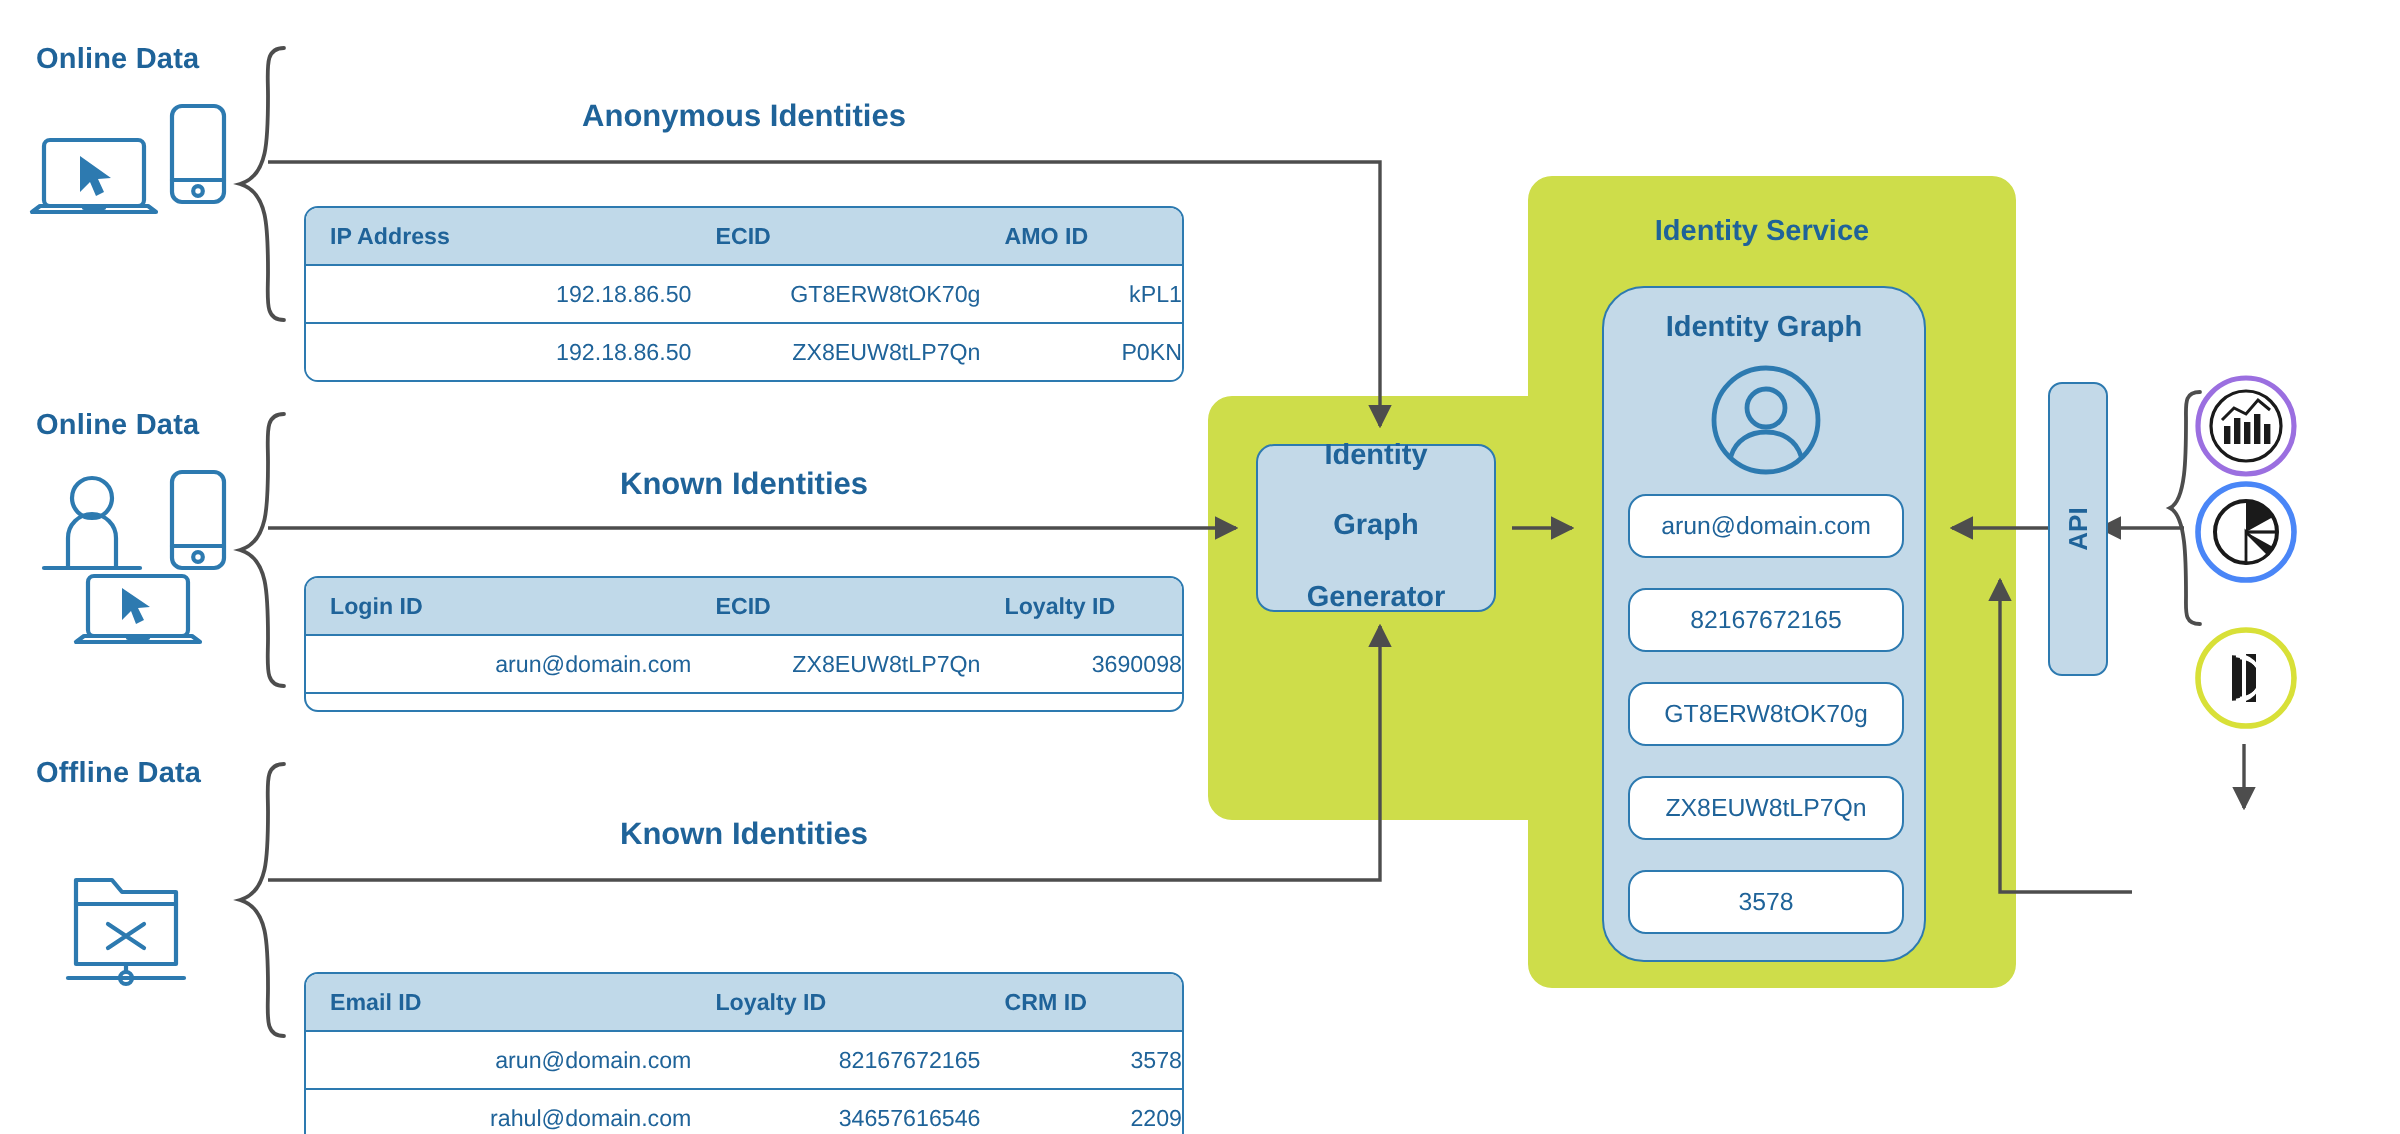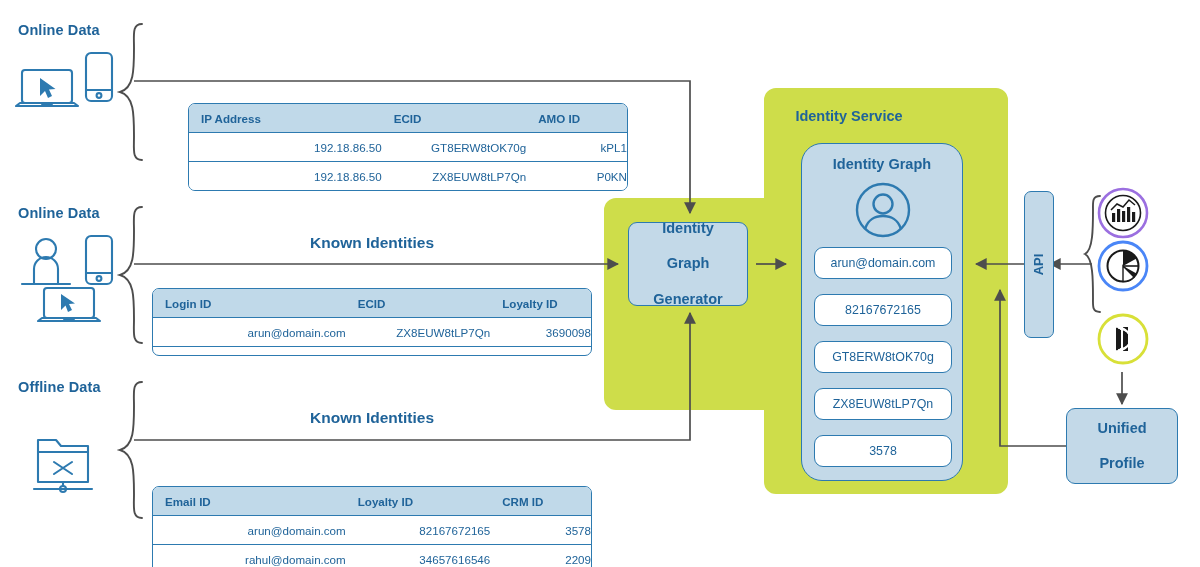--- a/index.html
+++ b/index.html
@@ -72,22 +72,23 @@
     <path d="M28,52 h10" class="ico" stroke-width="1.6"></path>
 
     <path d="M26,26 L26,44 L31,39 L34,46 L38,44 L35,37.5 L41.5,37 Z" class="icoF"></path>
   </svg>
 
   <svg class="abs" style="left:110px;top:22px;" width="44" height="150" viewBox="0 0 44 150">
     <path class="brace" d="M32,2 C22,2 24,12 24,26 C24,48 24,66 10,70 C24,74 24,92 24,114
                            C24,128 22,138 32,138"></path>
   </svg>
 
-
-  <div class="abs tbl" style="left:152px;top:103px;width:440px;height:88px;margin-left:36px;">
+  <div class="abs sec-title" style="left:152px;top:50px;width:440px;">Anonymous Identities</div>
+
+  <div class="abs tbl" style="left:152px;top:103px;width:440px;height:88px;">
     <div class="row head">
       <div class="cell c1">IP Address</div>
       <div class="cell c2">ECID</div>
       <div class="cell c3">AMO ID</div>
     </div>
     <div class="row body">
       <div class="cell c1">192.18.86.50</div>
       <div class="cell c2">GT8ERW8tOK70g</div>
       <div class="cell c3">kPL1</div>
     </div>
@@ -200,21 +201,21 @@
     <path class="ln" d="M1066,446 H1000 V290" marker-end="url(#ah)"></path>
   </svg>
 
   <div class="abs bbox" style="left:628px;top:222px;width:120px;height:84px;font-size:14.5px;
               flex-direction:column;">
     <span>Identity</span>
     <span>Graph</span>
     <span>Generator</span>
   </div>
 
-  <div class="abs svcTitle" style="left:744px;top:108px;width:210px;">Identity Service</div>
+  <div class="abs svcTitle" style="left:776px;top:108px;width:210px;">Identity Service</div>
 
   <div class="abs graphPanel" style="left:801px;top:143px;width:162px;height:338px;">
     <div class="graphTitle" style="left:0;top:12px;">Identity Graph</div>
 
     <svg class="abs" style="left:53px;top:38px;" width="56" height="56" viewBox="0 0 56 56">
       <circle cx="28" cy="28" r="26" fill="none" stroke="#2d7ab0" stroke-width="2.4"></circle>
       <circle cx="28" cy="22" r="9.5" fill="none" stroke="#2d7ab0" stroke-width="2.4"></circle>
       <path d="M10.5,46 C13,38 20,34 28,34 C36,34 43,38 45.5,46" fill="none" stroke="#2d7ab0" stroke-width="2.4" stroke-linecap="round"></path>
     </svg>
 
@@ -252,19 +253,14 @@
 
   <svg class="abs" style="left:1096px;top:312px;" width="54" height="54" viewBox="0 0 54 54">
     <circle cx="27" cy="27" r="24" fill="#fff" stroke="#d8e038" stroke-width="2.8"></circle>
     <path d="M20,15 h5 v24 h-5 z" fill="#1a1a1a"></path>
     <path d="M27,15 h5 v24 h-5 z" fill="#1a1a1a"></path>
     <path d="M20,15 c10,0 14,6 14,12 c0,6 -4,12 -14,12" fill="none" stroke="#fff" stroke-width="1.3"></path>
     <path d="M22,16 c9,1 12,6 12,11 c0,5 -3,10 -12,11" fill="none" stroke="#fff" stroke-width="1.3"></path>
     <path d="M24,17 c8,1 10,6 10,10 c0,4 -2,9 -10,10" fill="none" stroke="#fff" stroke-width="1.3"></path>
   </svg>
 
-  <div class="abs bbox" style="left:1066px;top:408px;width:112px;height:76px;font-size:14.5px;
-              flex-direction:column;">
-    <span>Unified</span>
-    <span>Profile</span>
-  </div>
 
 </div>
 
 </body></html>

